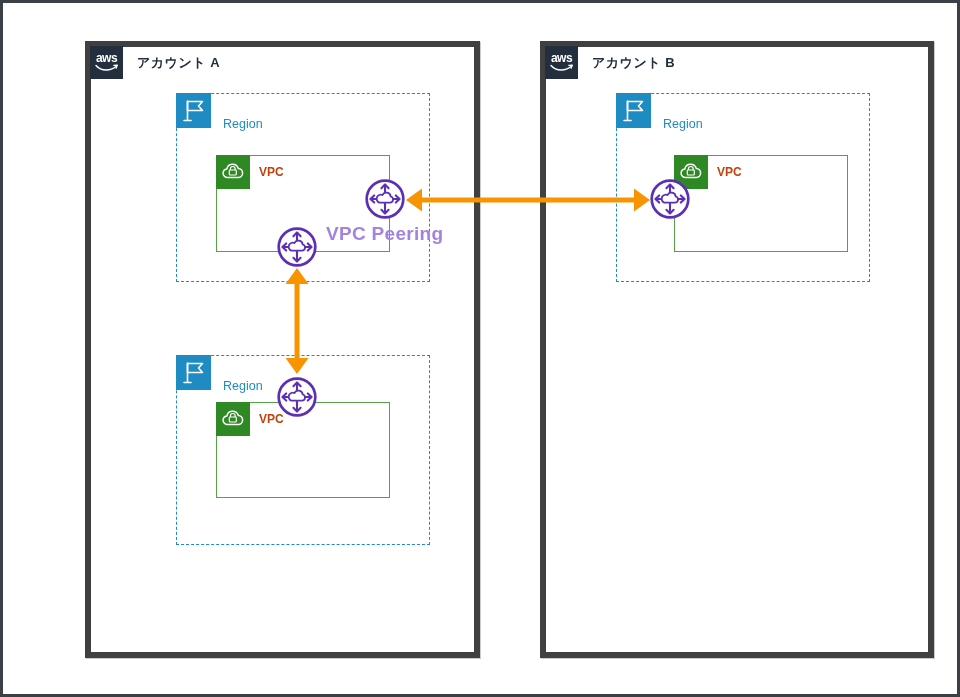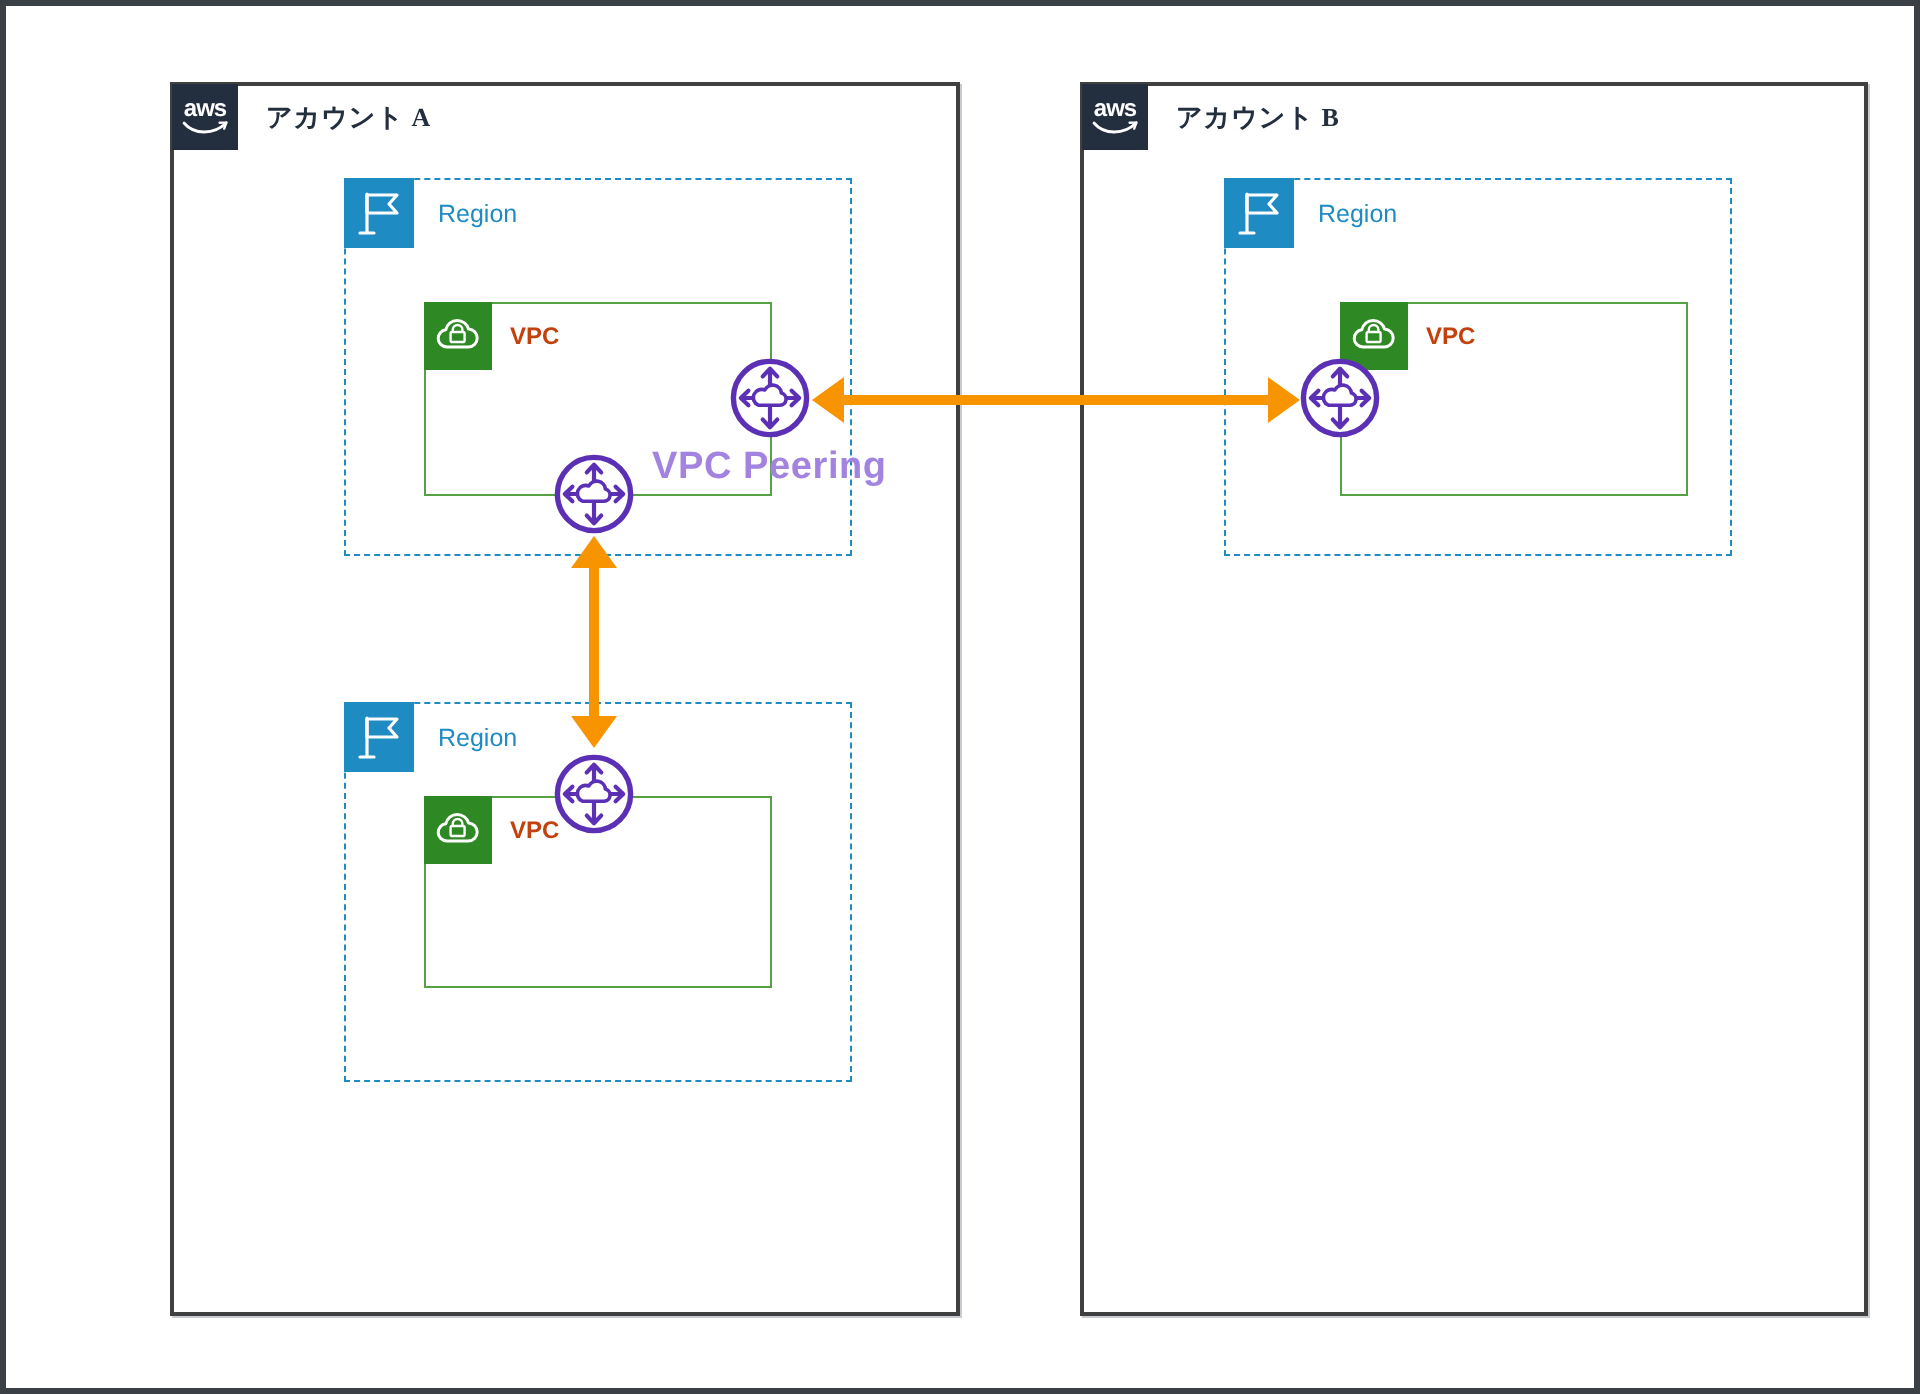--- a/index.html
+++ b/index.html
@@ -5,42 +5,42 @@
   * { margin:0; padding:0; box-sizing:border-box; }
   html,body { width:960px; height:697px; }
   body {
     position:relative; background:#ffffff;
     font-family:"Liberation Sans", sans-serif;
     overflow:hidden;
   }
   .frame { position:absolute; inset:0; border:3px solid #3A4045; background:#fff; }
 
   
-  .account { position:absolute; border:2px solid #404040; background:#fff;
+  .account { position:absolute; border:6px solid #404040; background:#fff;
              box-shadow:1px 1px 0 rgba(35,47,62,0.25); }
   #account-a { left:85px; top:41px; width:395px; height:617px; }
   #account-b { left:540px; top:41px; width:394px; height:617px; }
 
   .aws-badge { position:absolute; left:-1px; top:-1px; width:33px; height:33px;
                background:#232F3E; display:flex; flex-direction:column;
                align-items:center; justify-content:center; }
   .aws-badge .aws-text { color:#fff; font-size:12px; font-weight:bold;
                          letter-spacing:-0.5px; line-height:11px; }
   .account-label { position:absolute; left:46px; top:0; height:32px; line-height:32px;
                    font-size:13px; font-weight:bold; color:#232F3E; letter-spacing:0.5px;
-                   white-space:nowrap;font-family:Liberation Serif, serif; }
+                   white-space:nowrap; }
 
   
   .region { position:absolute; border:1px dashed #1E8BC3; background:transparent; }
   #region-a1 { left:85px; top:46px; width:254px; height:189px; }
   #region-a2 { left:85px; top:308px; width:254px; height:190px; }
   #region-b1 { left:70px; top:46px; width:254px; height:189px; }
   .region-icon { position:absolute; left:-1px; top:-1px; width:35px; height:35px;
                  background:#1E8BC3; }
-  .region-label { position:absolute; left:46px; top:0; height:34px; line-height:34px;
+  .region-label { position:absolute; left:46px; top:13px; height:34px; line-height:34px;
                   font-size:12.5px; color:#1E8BC3; white-space:nowrap; }
 
   
   .vpc { position:absolute; border:1px solid #55A245; background:transparent; }
   #vpc-a1 { left:39px; top:61px; width:174px; height:97px; }
   #vpc-a2 { left:39px; top:46px; width:174px; height:96px; }
   #vpc-b1 { left:57px; top:61px; width:174px; height:97px; }
   .vpc-icon { position:absolute; left:-1px; top:-1px; width:34px; height:34px;
               background:#2E8824; }
   .vpc-label { position:absolute; left:42px; top:0; height:33px; line-height:33px;

